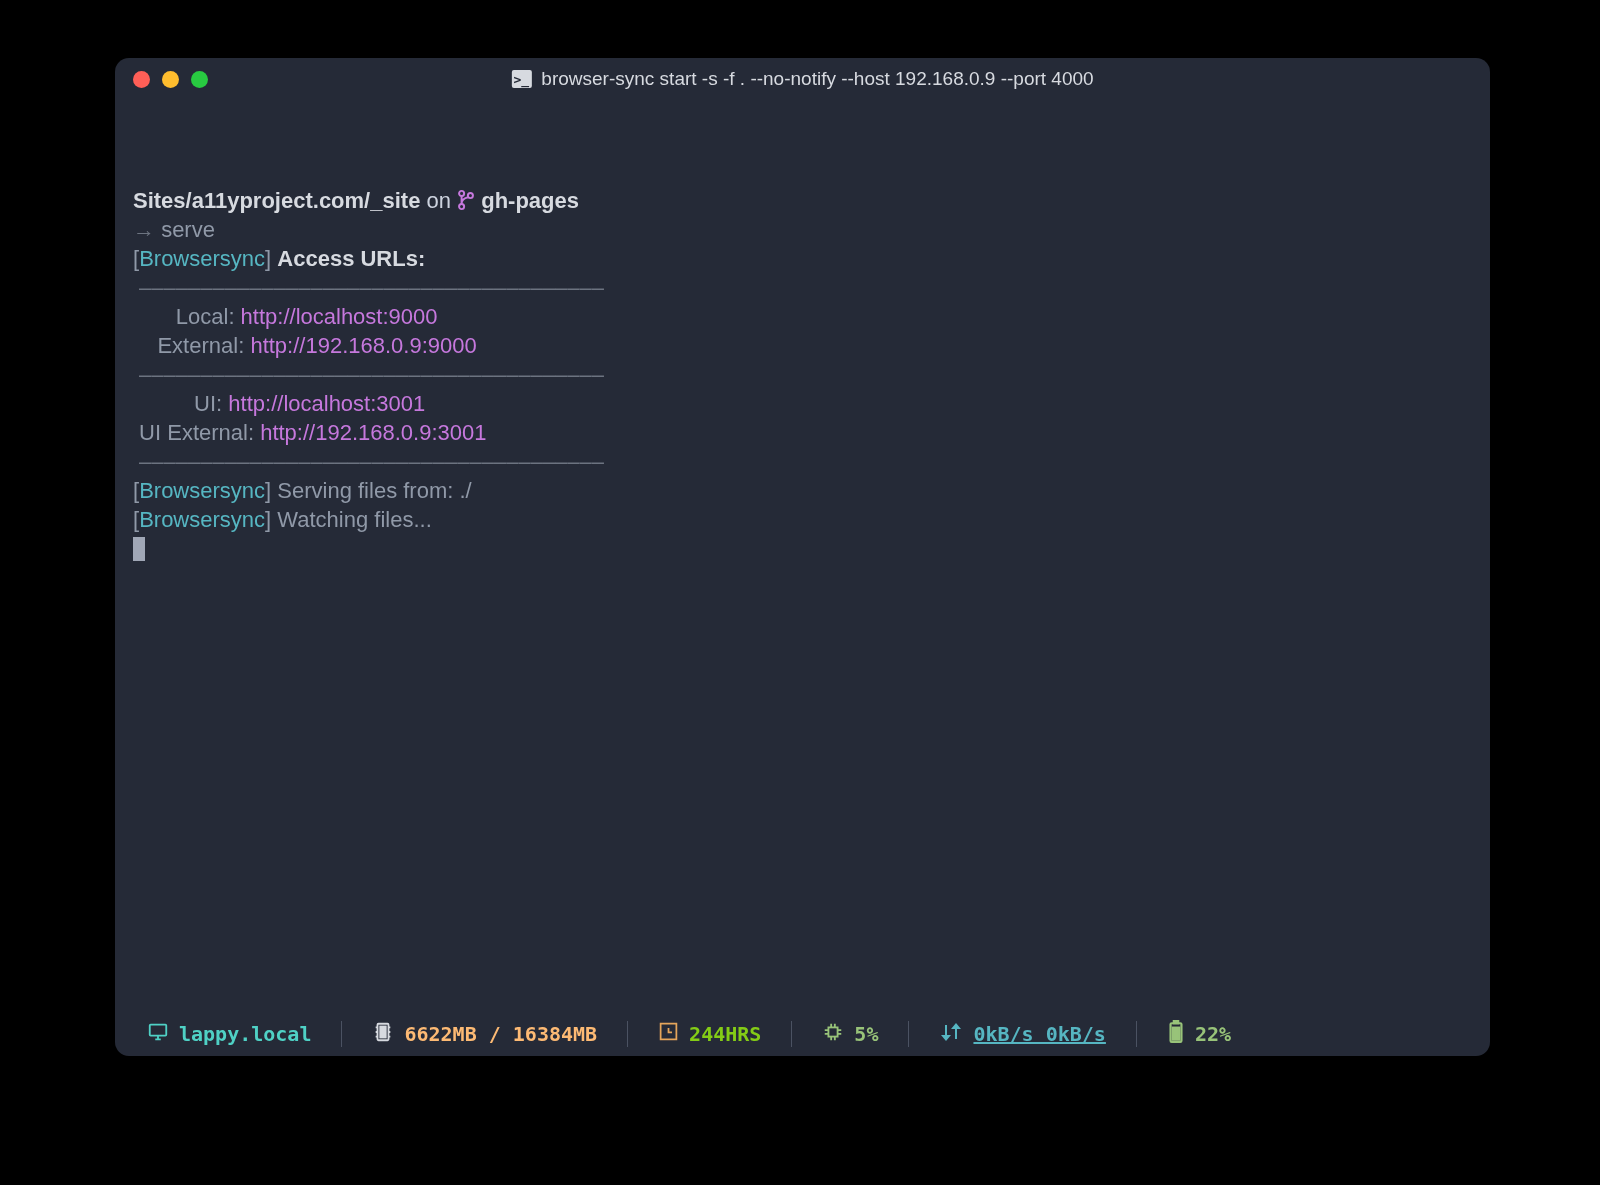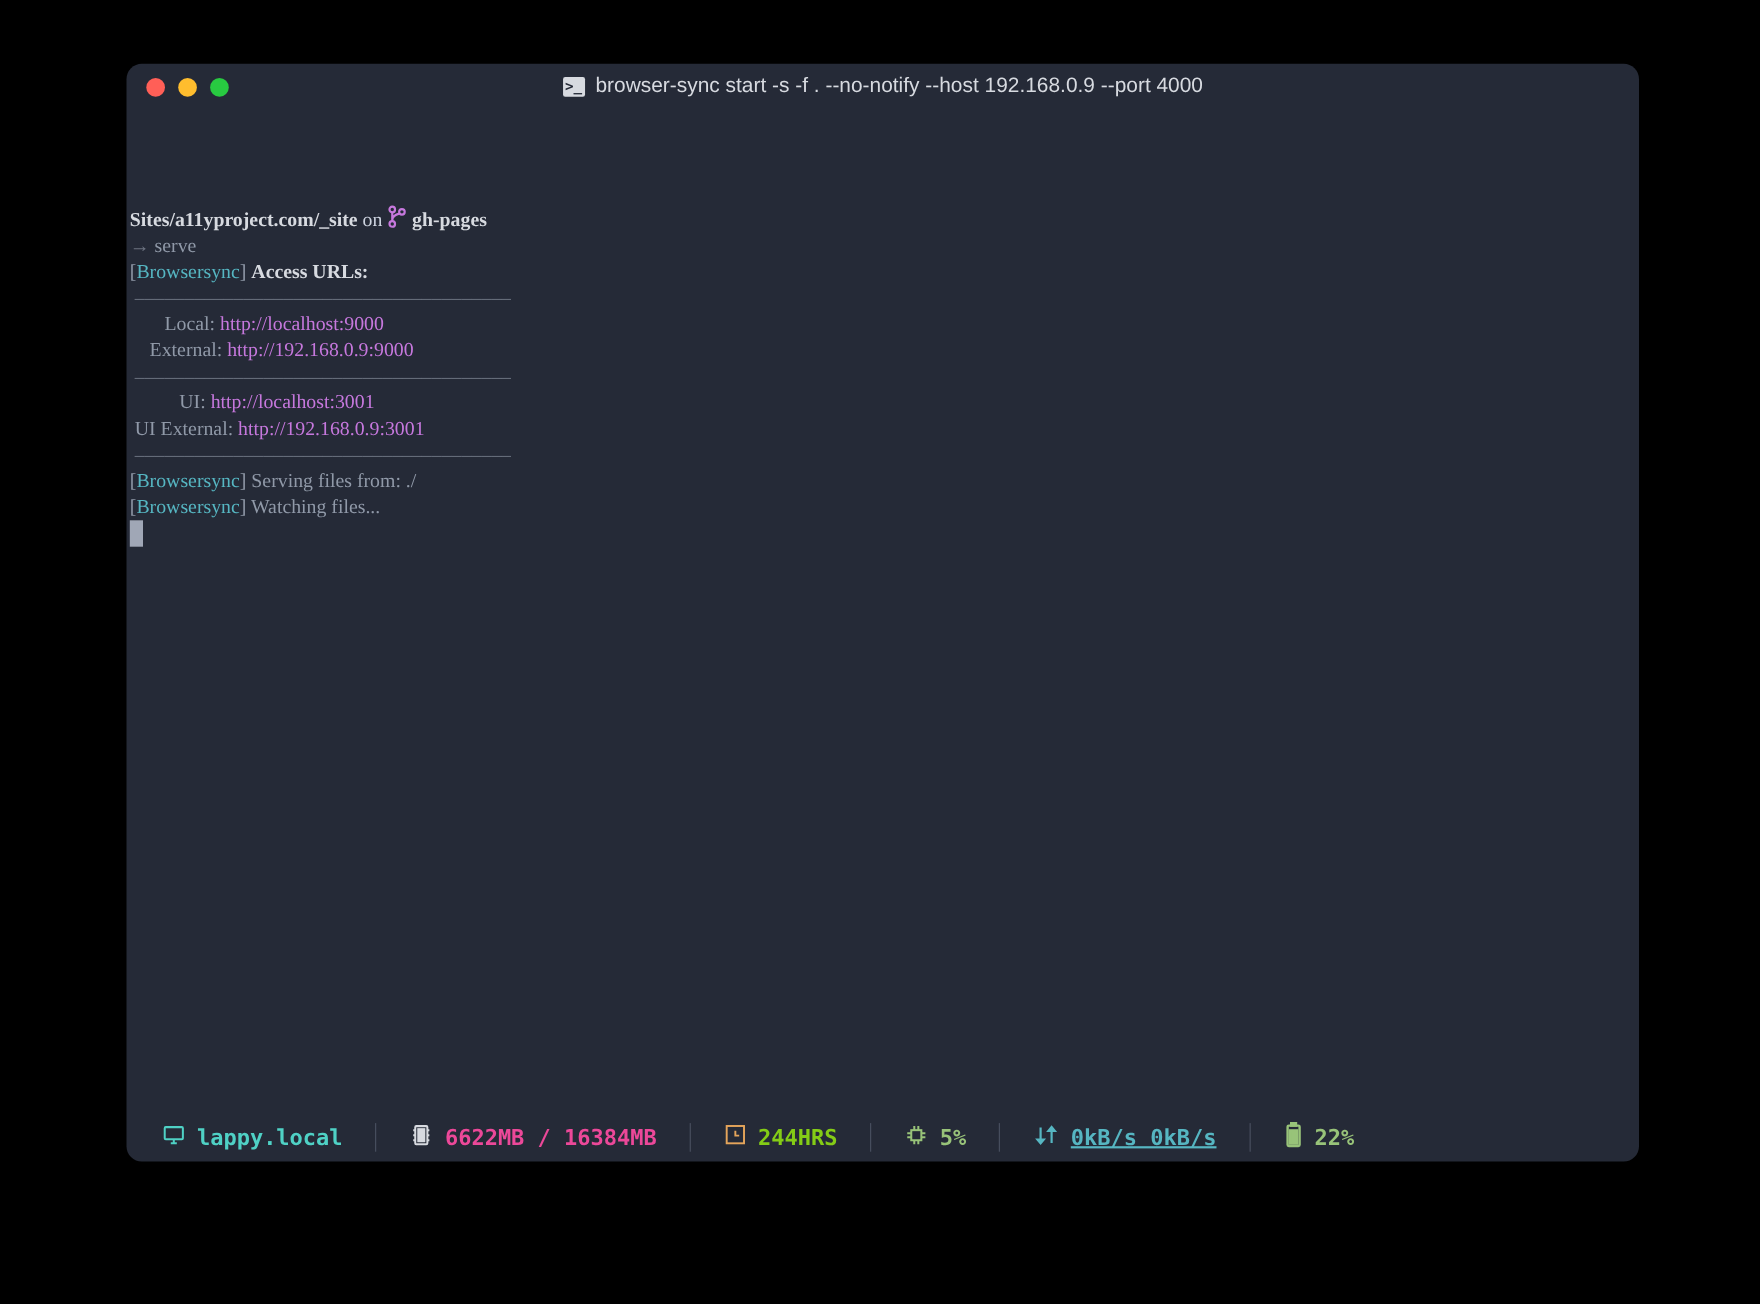--- a/index.html
+++ b/index.html
@@ -50,23 +50,23 @@
     height: 18px;
     background: #d7dae0;
     color: #252a37;
     font-family: monospace;
     font-size: 13px;
     font-weight: bold;
     border-radius: 2px;
   }
   .term {
     flex: 1;
-    padding: 86px 18px 0 3px;
-    font-family: Liberation Serif, serif;
-    font-size: 18px;
+    padding: 86px 18px 0 18px;
+    font-family: Liberation Sans, sans-serif;
+    font-size: 22px;
     line-height: 1.32;
     color: #a0a7b6;
     white-space: pre;
     overflow: hidden;
   }
   .c-cyan { color: #56b6c2; }
   .c-purple { color: #c678dd; }
   .c-gray { color: #9099a8; }
   .c-dim { color: #6c7380; }
   .c-white { color: #cdd3df; }
@@ -84,21 +84,21 @@
     align-items: center;
     padding: 0 18px;
     font-family: "SF Mono", "Menlo", "Consolas", monospace;
     font-size: 20px;
     font-weight: bold;
     gap: 16px;
   }
   .seg { display: flex; align-items: center; gap: 10px; padding: 0 14px; }
   .sep { width: 1px; height: 26px; background: #4b5262; }
   .st-cyan { color: #4fd1c5; }
-  .st-white { color: #ec4899; }
+  .st-white { color: #fdba74; }
   .st-orange { color: #84cc16; }
   .st-green { color: #98c379; }
   .st-teal { color: #56b6c2; text-decoration: underline; }
   svg { flex-shrink: 0; }
 </style>
 </head>
 <body>
 
 <div class="window">
 

